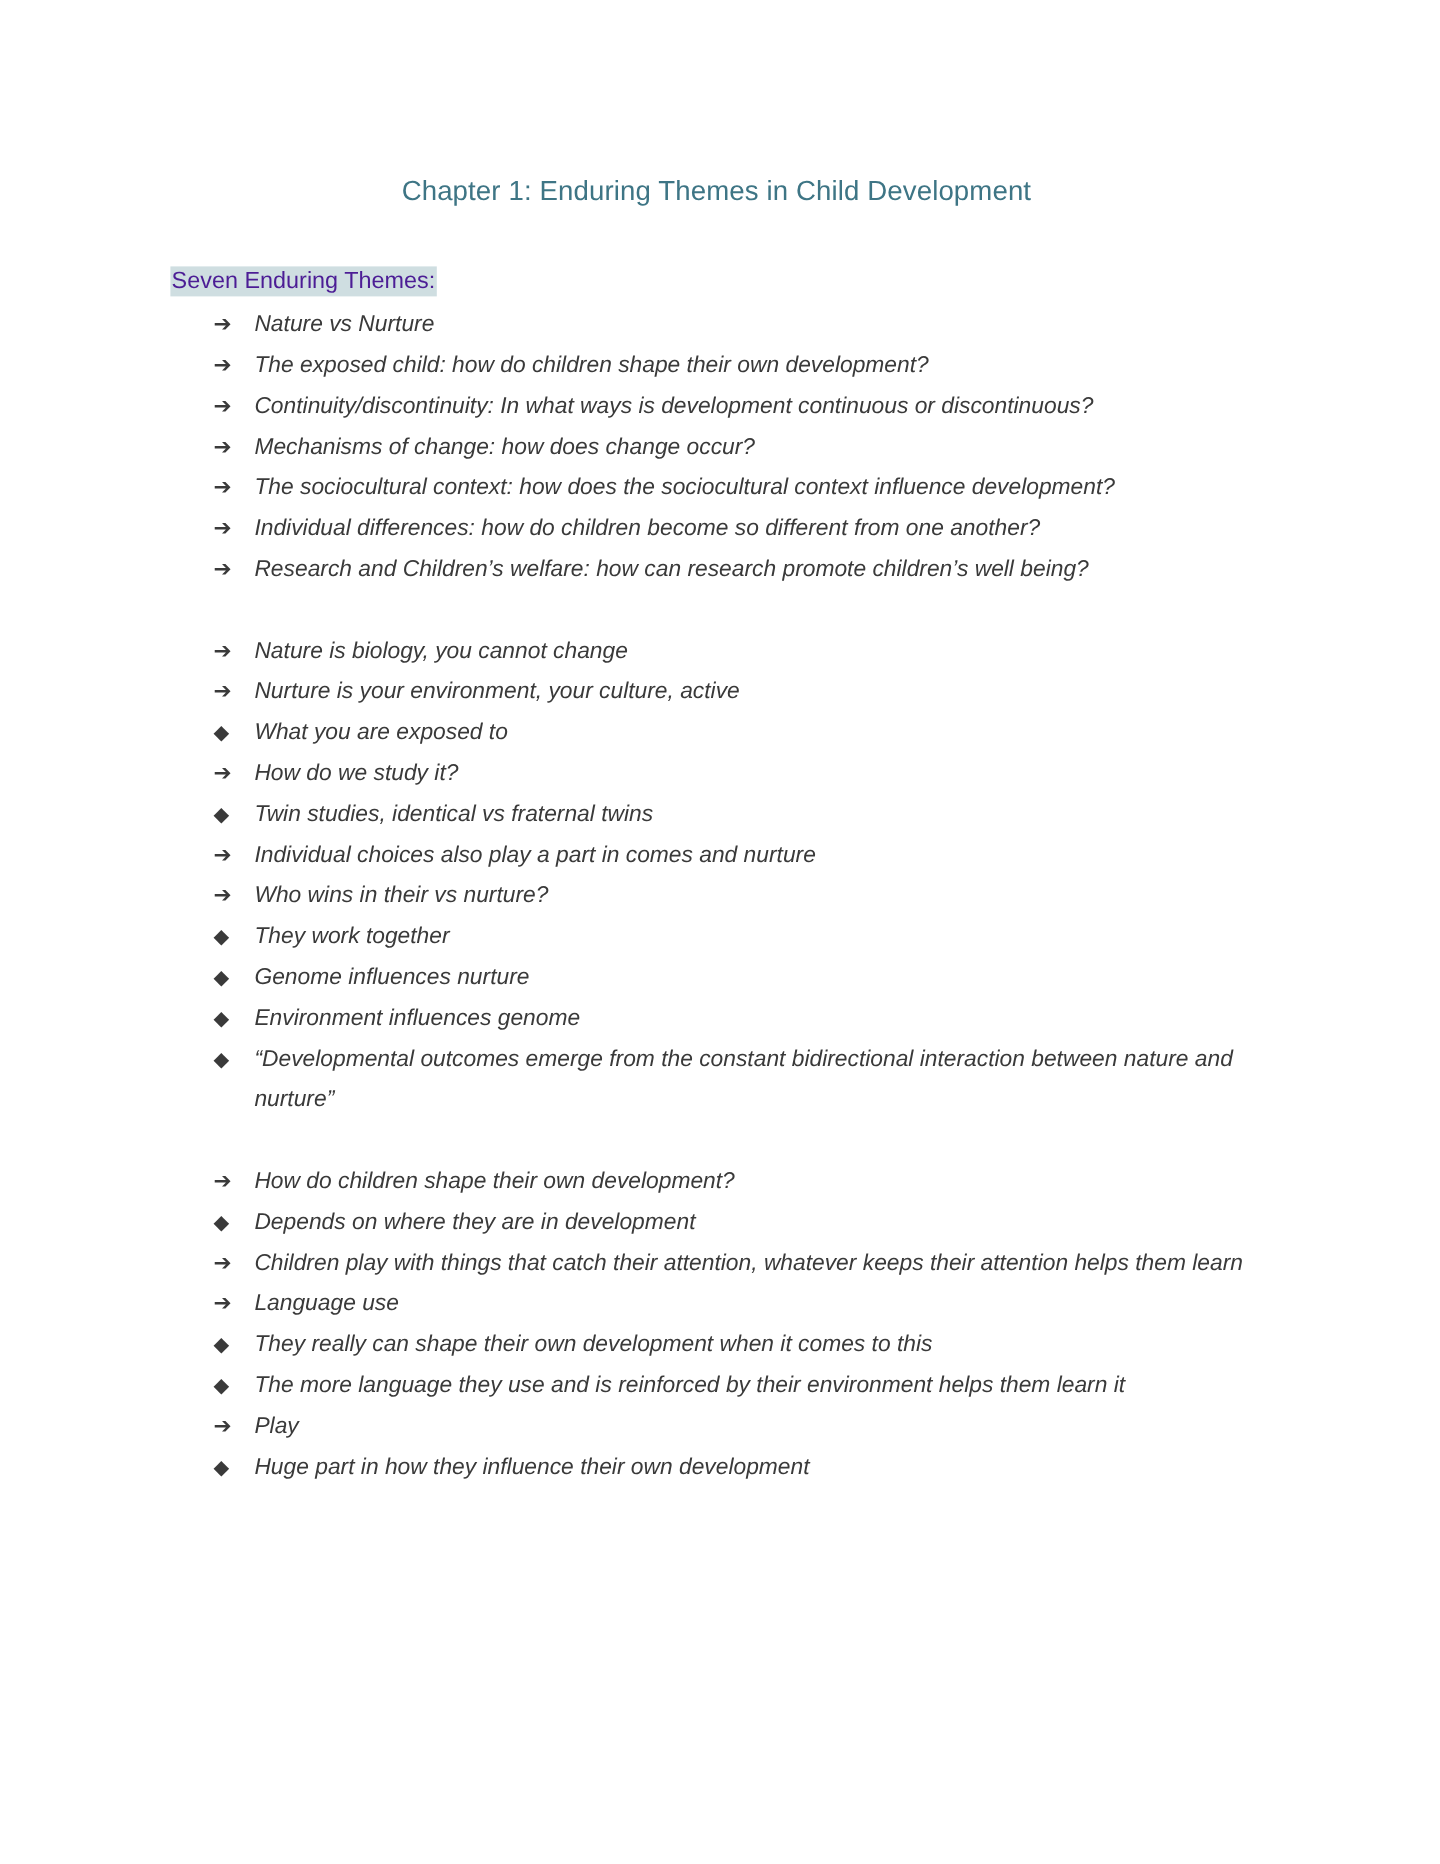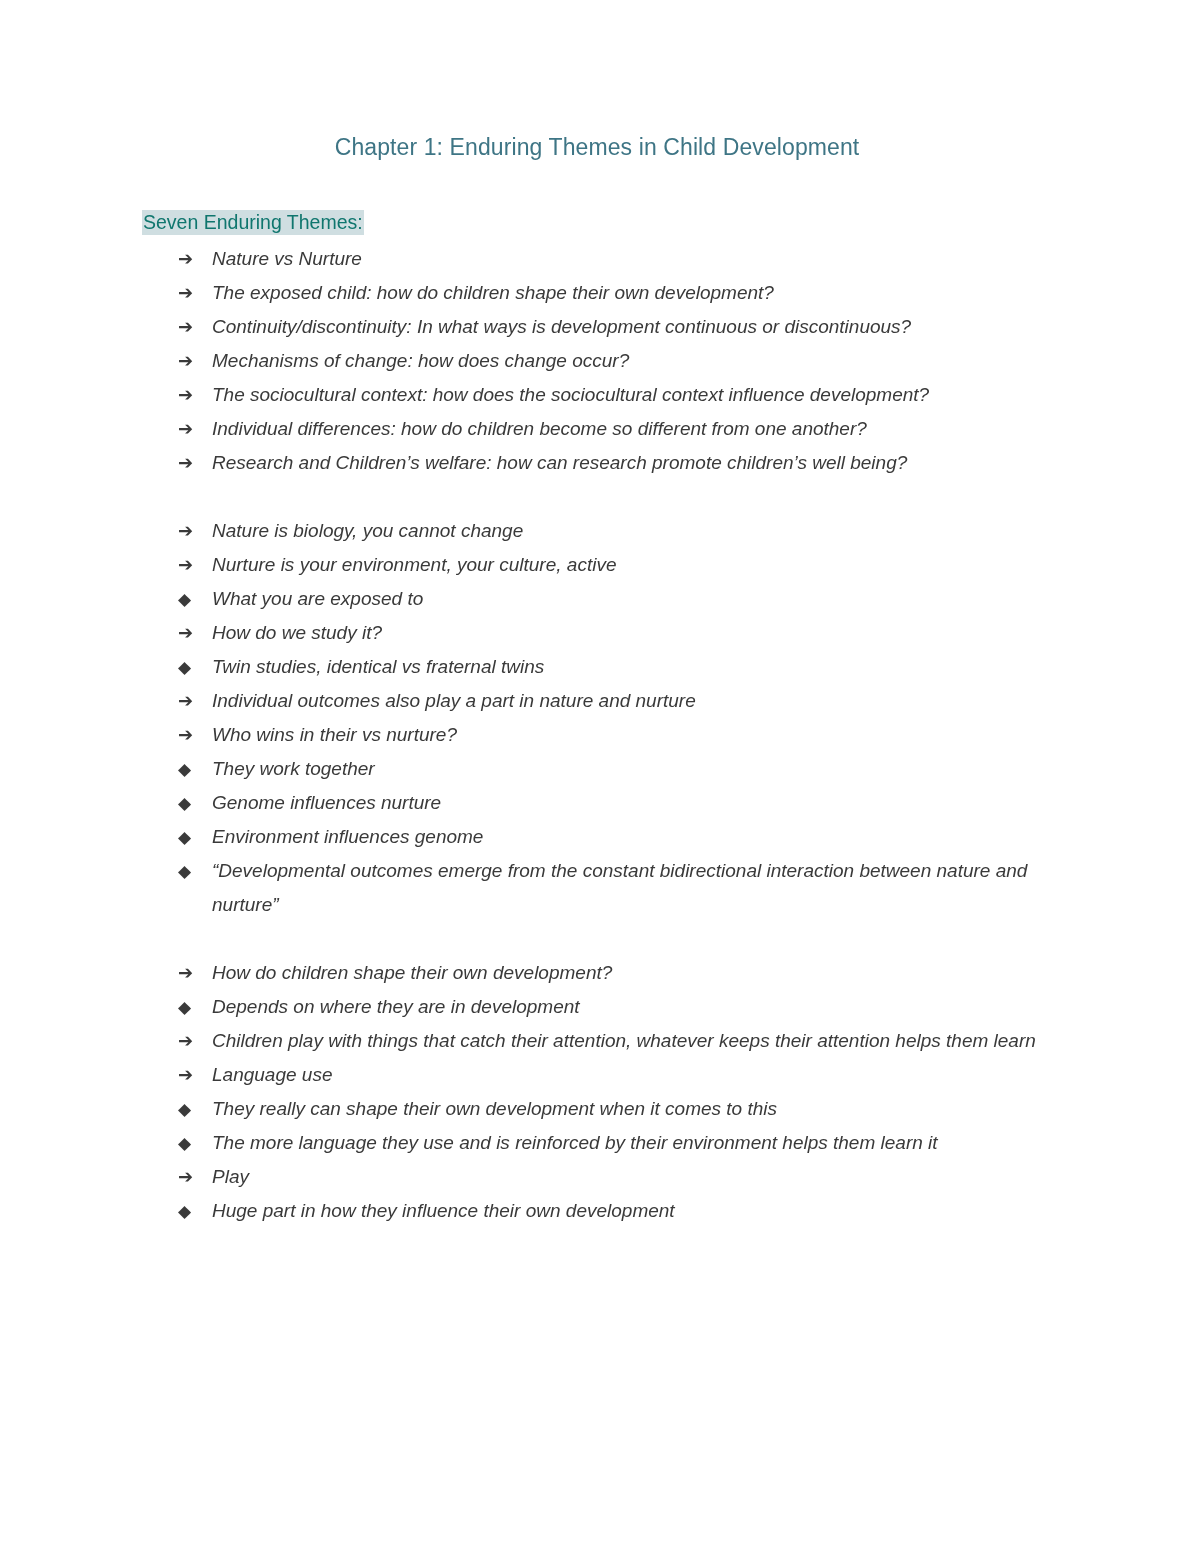--- a/index.html
+++ b/index.html
@@ -16,20 +16,21 @@
   }
 
   .page {
     position: relative;
     width: 1200px;
     height: 1224px;
     background: #fff;
     box-sizing: border-box;
     padding: 0;
     overflow: hidden;
+    margin-top: 12px;
   }
 
   .content {
     position: absolute;
     left: 142px;
     top: 130px;
     width: 900px;
   }
 
   .doc-title {
@@ -51,21 +52,21 @@
     margin: 0;
   }
 
   .section-gap {
     height: 34px;
   }
 
   .section-heading {
     font-size: 19.5px;
     line-height: 28px;
-    color: #0f766e;
+    color: #4c1d95;
     margin: 0 0 6px 0;
     display: block;
   }
   .section-heading .hl {
     background-color: #cfdee1;
     padding: 1px 1px 2px 1px;
     box-decoration-break: clone;
     -webkit-box-decoration-break: clone;
   }
 
@@ -193,21 +194,21 @@
             <li style="list-style: none;">
               <ul class="lvl2">
                 <li class="item2">
                   <span class="marker-diamond">◆</span>
                   <span class="txt">Twin studies, identical vs fraternal twins</span>
                 </li>
               </ul>
             </li>
             <li class="item1">
               <span class="marker-arrow">➔</span>
-              <span class="txt">Individual outcomes also play a part in nature and nurture</span>
+              <span class="txt">Individual choices also play a part in comes and nurture</span>
             </li>
             <li class="item1">
               <span class="marker-arrow">➔</span>
               <span class="txt">Who wins in their vs nurture?</span>
             </li>
             <li style="list-style: none;">
               <ul class="lvl2">
                 <li class="item2">
                   <span class="marker-diamond">◆</span>
                   <span class="txt">They work together</span>

